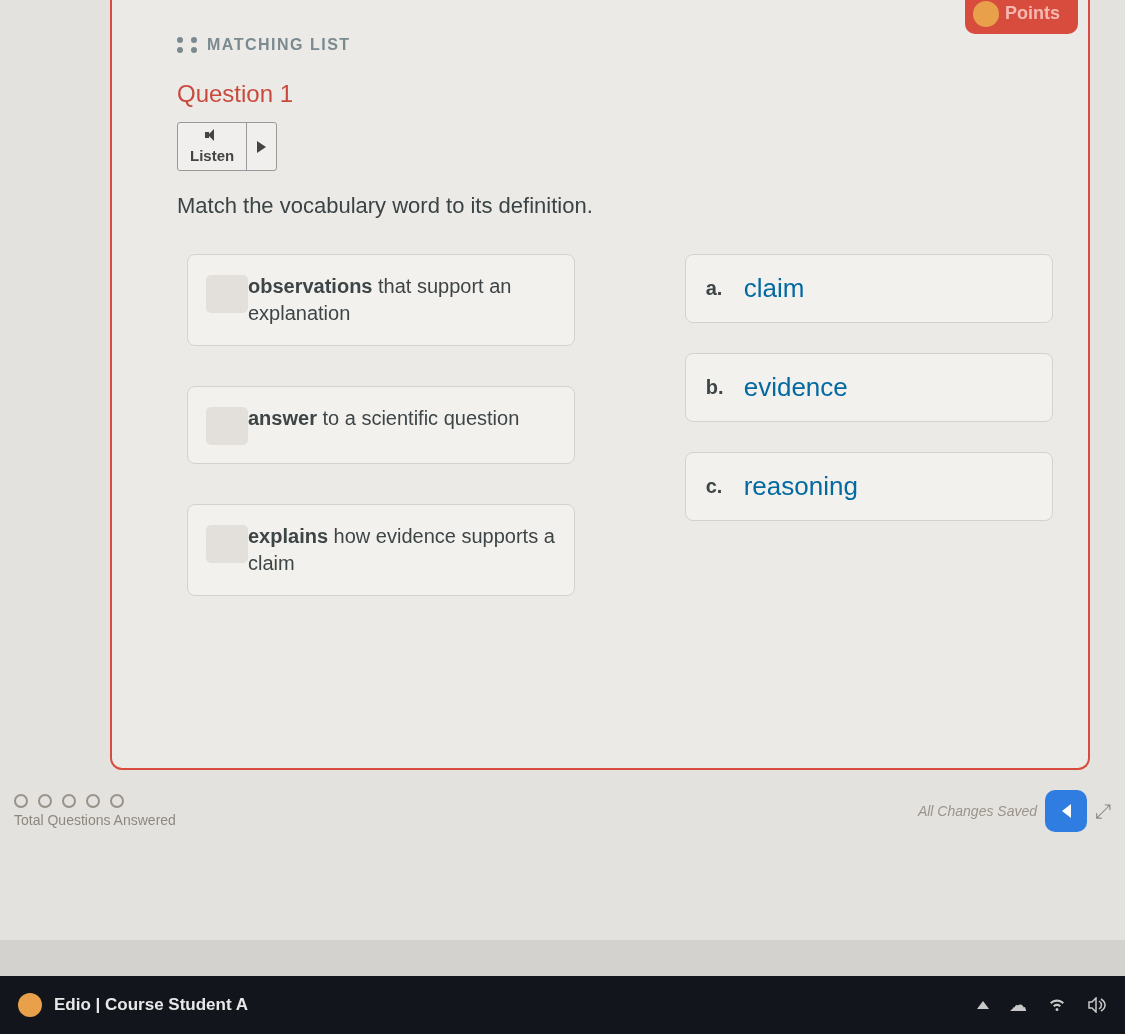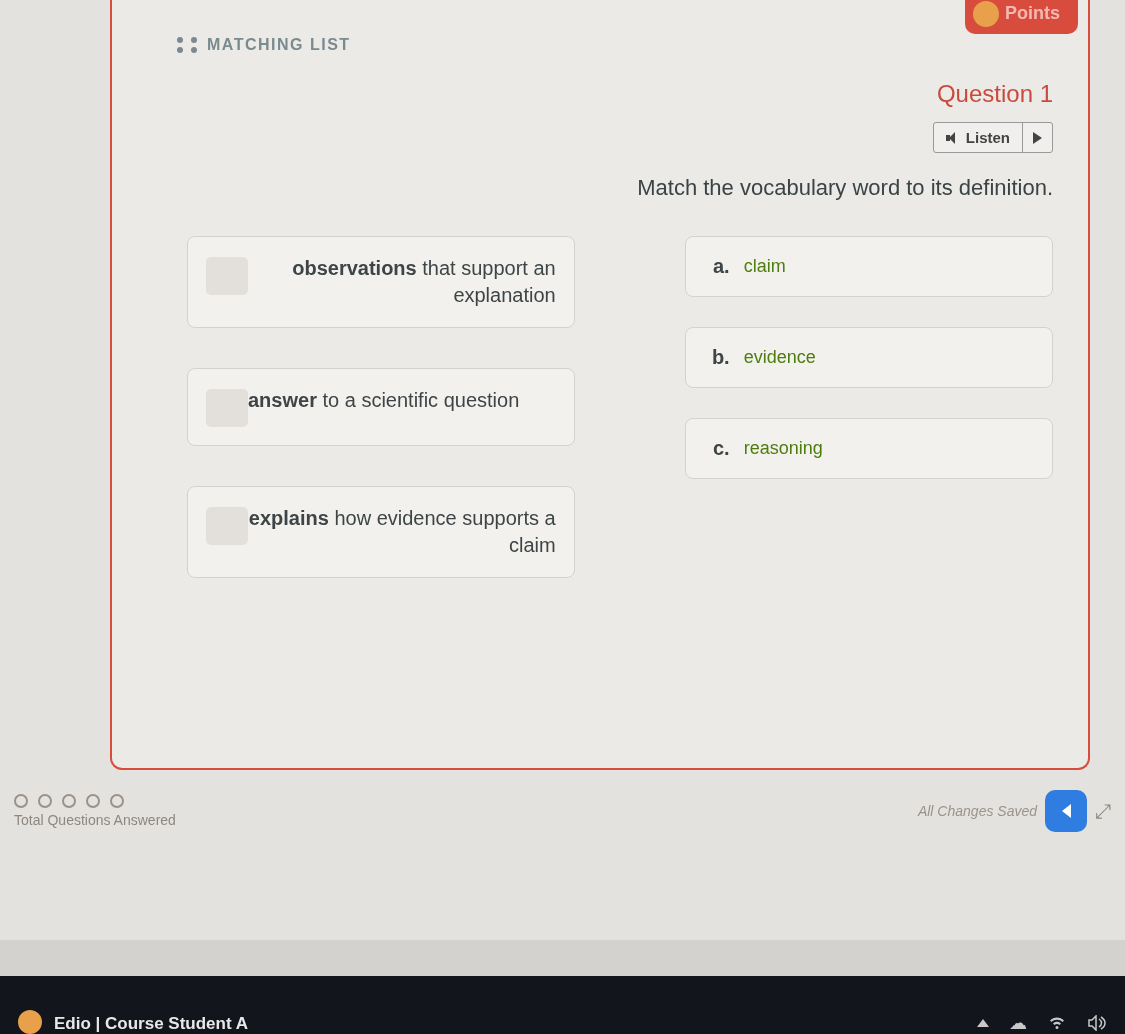--- a/index.html
+++ b/index.html
@@ -21,21 +21,20 @@
     }
     .question-card {
       background: #eceae7;
       border: 2px solid #d84c3e;
       border-top: none;
       border-radius: 0 0 12px 12px;
       padding: 30px 35px 60px 35px;
       width: 980px;
       min-height: 770px;
       position: relative;
-      text-align: right;
     }
     .points-badge {
       position: absolute;
       top: -5px;
       right: 10px;
       background: #d84c3e;
       color: #f5b8b0;
       padding: 8px 18px 10px 40px;
       border-radius: 0 0 10px 10px;
       font-size: 18px;
@@ -90,20 +89,21 @@
     .listen-btn {
       display: flex;
       align-items: center;
       gap: 6px;
       padding: 6px 12px;
       font-size: 15px;
       font-weight: 700;
       color: #444;
       border-right: 1px solid #999;
       cursor: pointer;
+      flex-direction: column;
     }
     .listen-speaker {
       width:14px;height:12px;position:relative;
     }
     .listen-speaker::before {
       content:"";position:absolute;left:0;top:3px;width:4px;height:6px;background:#444;
     }
     .listen-speaker::after {
       content:"";position:absolute;left:3px;top:0;width:0;height:0;border-top:6px solid transparent;border-bottom:6px solid transparent;border-right:6px solid #444;
     }
@@ -161,22 +161,22 @@
       gap: 14px;
       cursor: grab;
     }
     .answer-letter {
       font-size: 20px;
       font-weight: 700;
       color: #3d4547;
       width: 24px;
     }
     .answer-text {
-      font-size: 18px;
-      color: #4d7c0f;
+      font-size: 26px;
+      color: #0369a1;
     }
     .footer-bar {
       position: absolute;
       bottom: 94px;
       left: 0;
       width: 100%;
       height: 70px;
       display: flex;
       align-items: center;
       padding: 0 14px;
@@ -208,21 +208,21 @@
       color:#8e877e;font-size:20px;
     }
     .taskbar {
       position: absolute;
       bottom: 0;
       left: 0;
       width: 100%;
       height: 58px;
       background: #12151b;
       display: flex;
-      align-items: flex-end;
+      align-items: center;
       padding: 0 18px;
       color: #e8e8e8;
     }
     .tb-icon {
       width: 24px;height:24px;background:#e8a04a;border-radius:50%;margin-right:12px;
     }
     .tb-title { font-size: 17px; font-weight: 600; }
     .tb-tray { margin-left:auto;display:flex;align-items:center;gap:20px;color:#c8c8c8;font-size:16px; }
     .tb-chev-up { width:0;height:0;border-left:6px solid transparent;border-right:6px solid transparent;border-bottom:8px solid #c8c8c8; }
     .tb-cloud { font-size:18px; }

